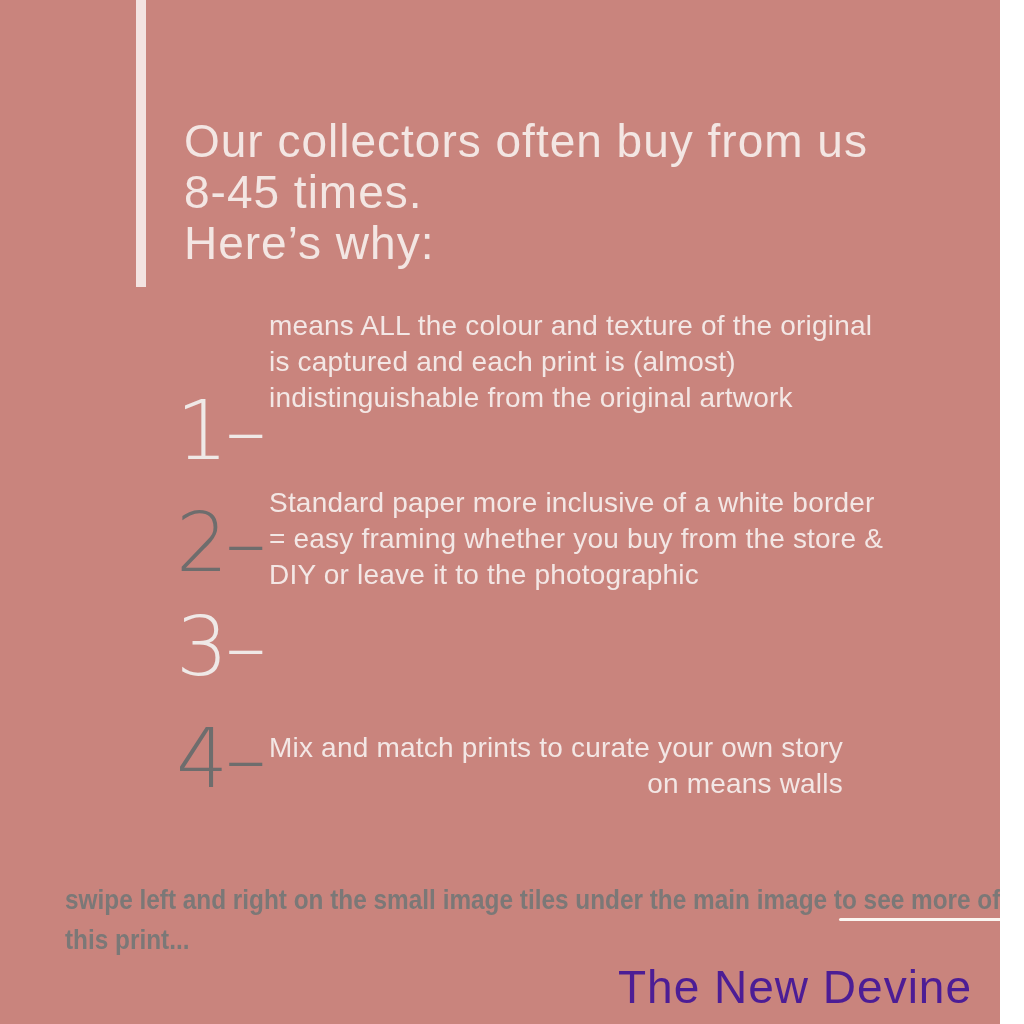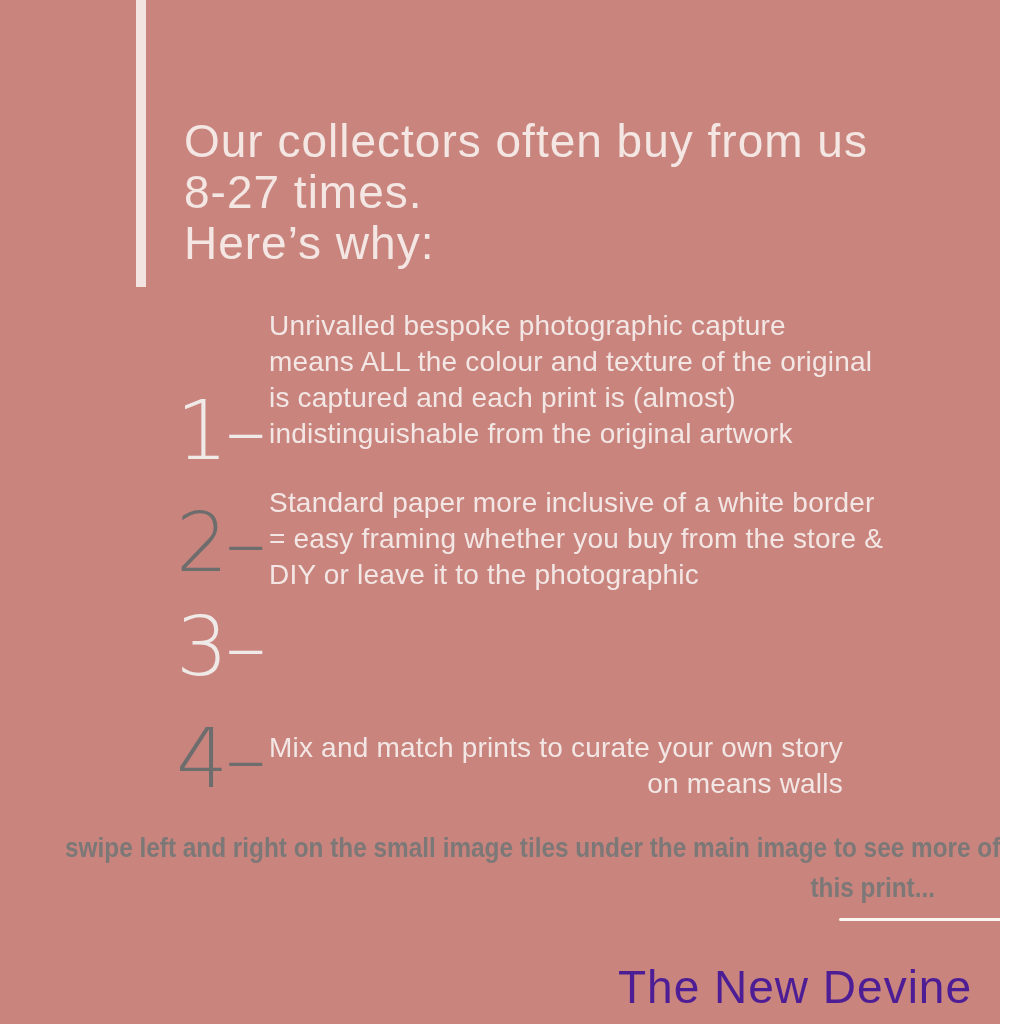--- a/index.html
+++ b/index.html
@@ -68,22 +68,22 @@
   .n1 { top: 390px; }
   .n2 { top: 502px; }
   .n3 { top: 606px; }
   .n4 { top: 718px; }
 
   
   .swipe-note {
     position: absolute;
     left: 0;
     right: 0;
-    top: 828px;
-    text-align: right;
+    top: 880px;
+    text-align: left;
     color: #7b7877;
     font-weight: bold;
     font-size: 28px;
     line-height: 40px;
   }
   .swipe-line {
     white-space: nowrap;
     transform: scaleX(0.87);
     transform-origin: 50% 50%;
   }
@@ -113,27 +113,26 @@
 </style>
 </head>
 <body>
 
 <div class="canvas">
 
   <div class="accent-bar"></div>
 
   <div class="heading">
     <div>Our collectors often buy from us</div>
-    <div>8-27 times.</div>
+    <div>8-45 times.</div>
     <div>Here’s why:</div>
   </div>
 
   <div class="num n1 light">1–</div>
   <div class="item-text t1">
-    <div>Unrivalled bespoke photographic capture</div>
     <div>means ALL the colour and texture of the original</div>
     <div>is captured and each print is (almost)</div>
     <div>indistinguishable from the original artwork</div>
   </div>
 
   <div class="num n2 dark">2–</div>
   <div class="item-text t2">
     <div>Standard paper more inclusive of a white border</div>
     <div>= easy framing whether you buy from the store &amp;</div>
     <div>DIY or leave it to the photographic</div>

